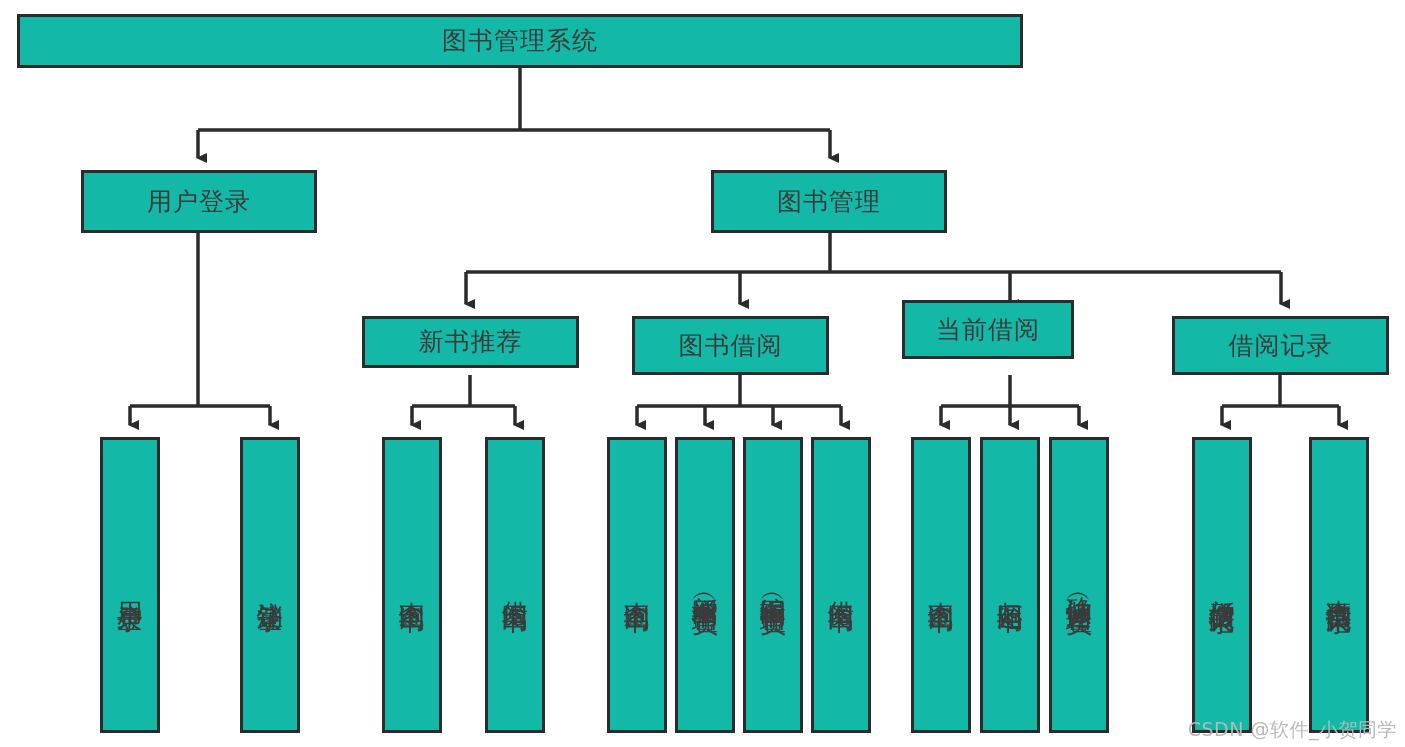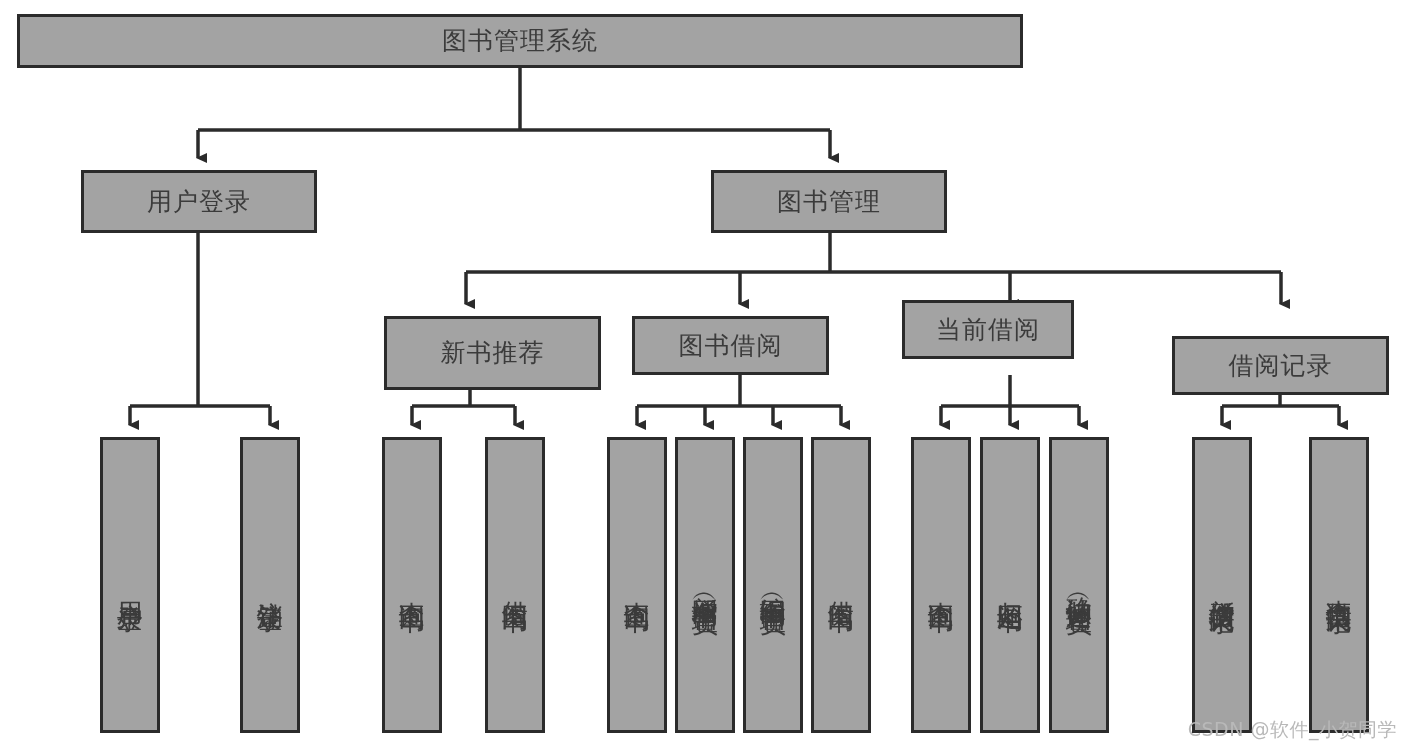--- a/index.html
+++ b/index.html
@@ -14,21 +14,21 @@
     position: relative;
     width: 1405px;
     height: 747px;
     background: #ffffff;
     overflow: hidden;
   }
   .node {
     position: absolute;
     box-sizing: border-box;
     border: 3px solid #2b2b2b;
-    background: #a3a3a3;
+    background: #14b8a6;
     color: #3b3b3b;
     display: flex;
     align-items: center;
     justify-content: center;
     text-align: center;
   }
   .node.horiz {
     font-size: 25px;
     letter-spacing: 1px;
     line-height: 1.2;
@@ -125,30 +125,30 @@
     <span>图书管理系统</span>
   </div>
 
   <div class="node horiz" style="left:81px; top:170px; width:236px; height:63px;">
     <span>用户登录</span>
   </div>
   <div class="node horiz" style="left:711px; top:170px; width:236px; height:63px;text-align:center;">
     <span>图书管理</span>
   </div>
 
-  <div class="node horiz" style="left:362px; top:316px; width:217px; height:74px;margin-left:22px;">
+  <div class="node horiz" style="left:362px; top:316px; width:217px; height:52px;">
     <span>新书推荐</span>
   </div>
   <div class="node horiz" style="left:632px; top:316px; width:197px; height:59px;">
     <span>图书借阅</span>
   </div>
   <div class="node horiz" style="left:902px; top:300px; width:172px; height:59px;">
     <span>当前借阅</span>
   </div>
-  <div class="node horiz" style="left:1172px; top:336px; width:217px; height:59px;">
+  <div class="node horiz" style="left:1172px; top:316px; width:217px; height:59px;">
     <span>借阅记录</span>
   </div>
 
   <div class="node vert" style="left:100px; top:437px; width:60px; height:296px;">
     <span class="vtext">用户登录</span>
   </div>
   <div class="node vert" style="left:240px; top:437px; width:60px; height:296px;">
     <span class="vtext">注销登录</span>
   </div>
 

